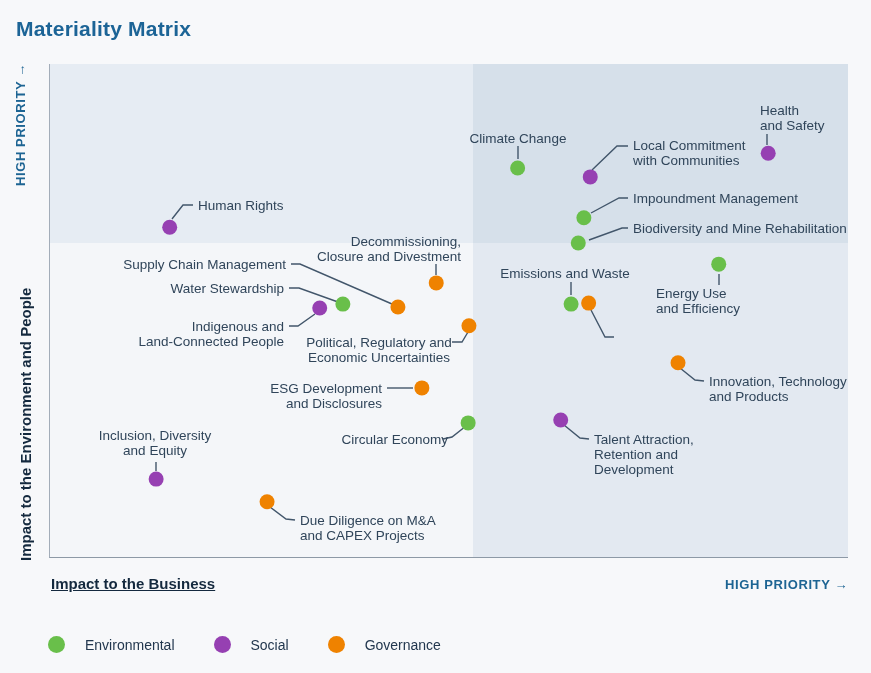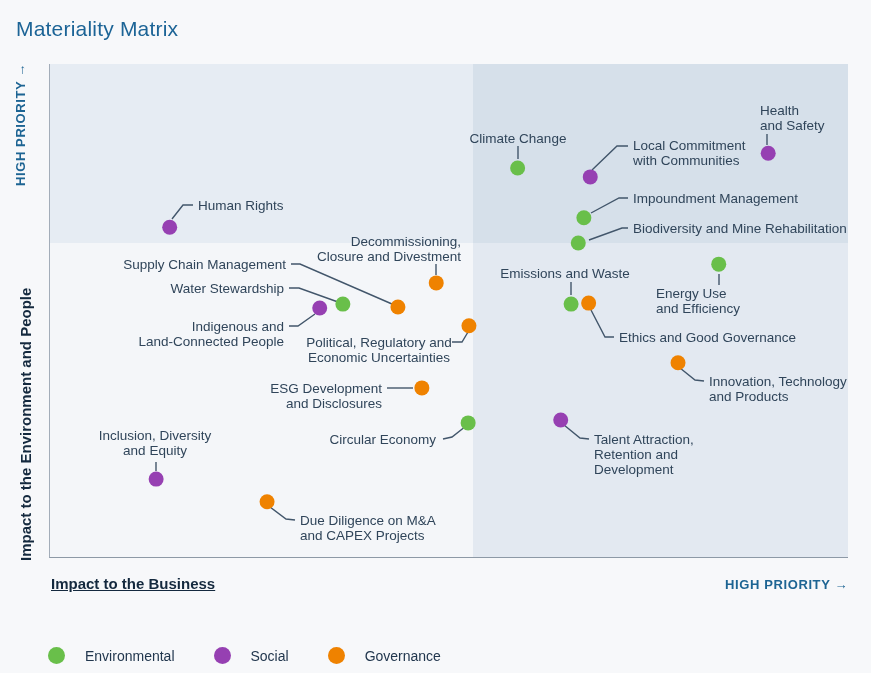--- a/index.html
+++ b/index.html
@@ -6,21 +6,21 @@
     margin: 0; padding: 0;
     width: 871px; height: 673px;
     background: #f7f8fa;
     font-family: "Liberation Sans", sans-serif;
     overflow: hidden;
   }
   .stage { position: relative; width: 871px; height: 673px; }
 
   .title {
     position: absolute; left: 16px; top: 17px;
-    font-size: 21px; font-weight: 400; color: #1c6496;
+    font-size: 21px; font-weight: 700; color: #1c6496;
     letter-spacing: 0.2px;
   }
 
   .y-high {
     position: absolute; left: 13px; top: 186px;
     transform: rotate(-90deg); transform-origin: 0 0;
     font-size: 13px; font-weight: bold; color: #1d6493;
     letter-spacing: 0.6px; white-space: nowrap;
   }
   .y-label {
@@ -49,21 +49,21 @@
     font-size: 15px; font-weight: bold; color: #14293e; text-decoration: underline;
   }
   .x-high {
     position: absolute; right: 23px; top: 577px;
     font-size: 13px; font-weight: bold; color: #1d6493;
     letter-spacing: 0.6px;
   }
 
   .legend {
     position: absolute; left: 48px; top: 636px;
-    display: flex; align-items: center; gap: 39px; margin-top: 11px;
+    display: flex; align-items: center; gap: 39px;
   }
   .legend-item { display: flex; align-items: center; }
   .legend-dot {
     width: 17px; height: 17px; border-radius: 50%;
     display: inline-block; flex: 0 0 auto;
   }
   .legend-label {
     margin-left: 20px; font-size: 14px; color: #22374e;
   }
 </style>
@@ -159,36 +159,33 @@
           <div>Indigenous and</div>
           <div>Land-Connected People</div>
         </div>
         <div class="pt-label" style="top: 271px; left: 329px; transform: translateX(-50%); text-align: center;">
           <div>Political, Regulatory and</div>
           <div>Economic Uncertainties</div>
         </div>
         <div class="pt-label" style="top: 202px; left: 515px; transform: translateX(-50%); text-align: center;">
           <div>Emissions and Waste</div>
         </div>
-        <div class="pt-label" style="top: 266px; left: 569px;">
-          <div>Ethics and Good Governance</div>
-        </div>
         <div class="pt-label" style="top: 222px; left: 648px; transform: translateX(-50%); text-align: left;">
           <div>Energy Use</div>
           <div>and Efficiency</div>
         </div>
         <div class="pt-label" style="top: 310px; left: 659px;">
           <div>Innovation, Technology</div>
           <div>and Products</div>
         </div>
         <div class="pt-label" style="top: 317px; right: 466px; text-align: right;">
           <div>ESG Development</div>
           <div>and Disclosures</div>
         </div>
-        <div class="pt-label" style="top: 368px; right: 412px; text-align: left; margin-left: 8px;">
+        <div class="pt-label" style="top: 368px; right: 400px; text-align: left; margin-left: 8px;">
           <div>Circular Economy</div>
         </div>
         <div class="pt-label" style="top: 364px; left: 105px; transform: translateX(-50%); text-align: center;">
           <div>Inclusion, Diversity</div>
           <div>and Equity</div>
         </div>
         <div class="pt-label" style="top: 449px; left: 250px;">
           <div>Due Diligence on M&amp;A</div>
           <div>and CAPEX Projects</div>
         </div>

